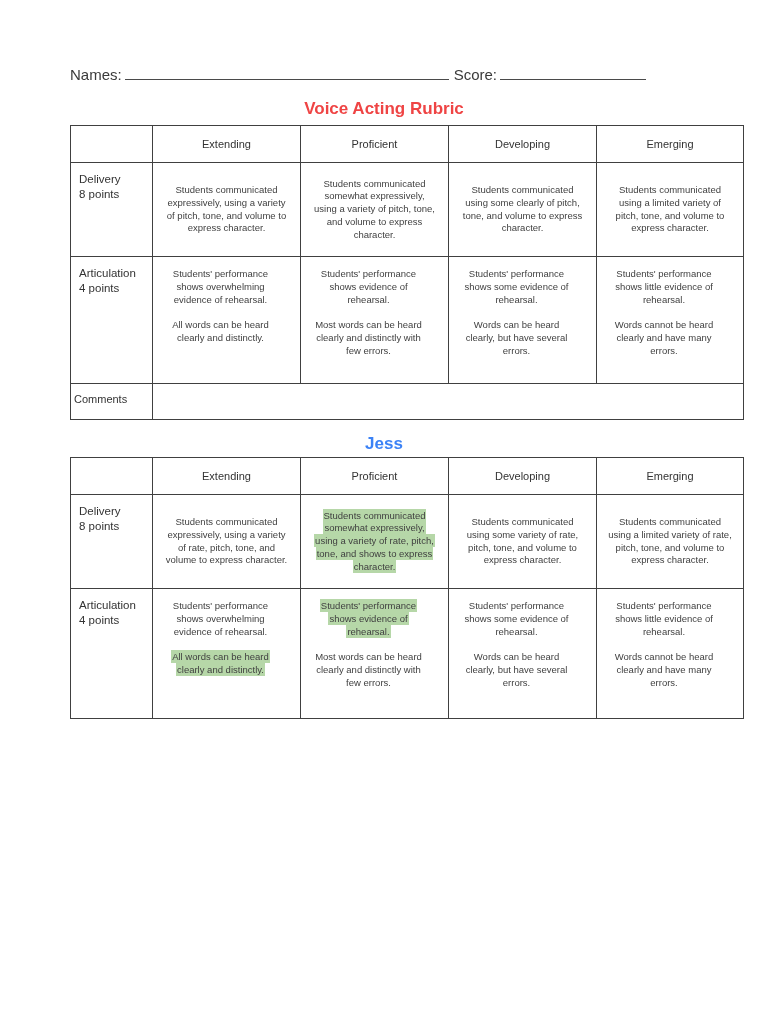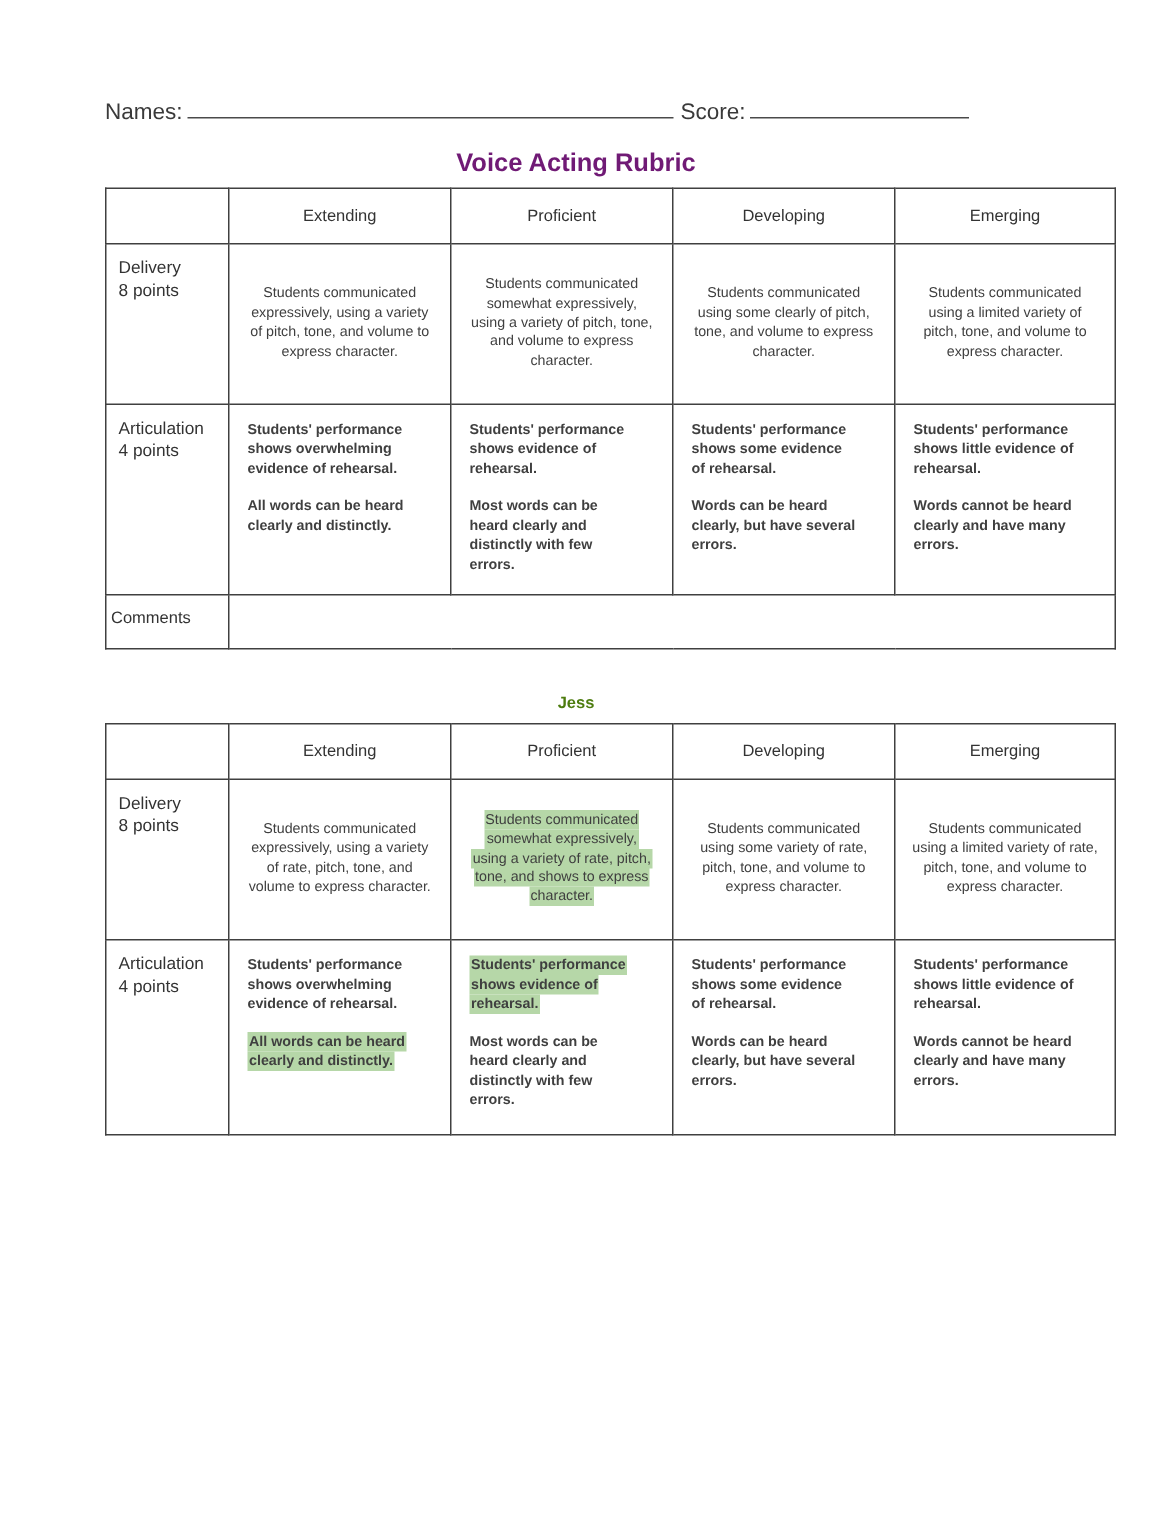--- a/index.html
+++ b/index.html
@@ -28,33 +28,33 @@
   .blank-line.names { width: 324px; margin-left: 3px; }
   .blank-line.score { width: 146px; margin-left: 3px; }
   .score-label { margin-left: 5px; }
 
   
   .doc-title {
     width: 768px;
     text-align: center;
     font-size: 17px;
     font-weight: bold;
-    color: #701a75;
+    color: #ef4444;
     line-height: 22px;
   }
   .title-1 { margin-top: 15px; }
   .title-2 { margin-top: 270px; }
   .doc-subtitle {
     width: 768px;
     text-align: center;
-    font-size: 11px;
+    font-size: 17px;
     font-weight: bold;
-    color: #4d7c0f;
+    color: #3b82f6;
     line-height: 18px;
-    margin-top: 27px;
+    margin-top: 15px;
   }
 
   
   table.rubric {
     border-collapse: collapse;
     table-layout: fixed;
     width: 673px;
     margin-left: 70px;
   }
   .table-1 { margin-top: 5px; }
@@ -72,39 +72,38 @@
   }
   th.row-label {
     font-size: 11.5px;
     line-height: 15px;
     color: #333333;
     text-align: left;
     vertical-align: top;
     padding: 9px 2px 0 8px;
     white-space: pre-line;
   }
-  tr.delivery-row { height: 107px; }
+  tr.delivery-row { height: 94px; }
   tr.artic-row { height: 127px; }
   tr.artic-row-2 { height: 130px; }
   tr.comments-row { height: 36px; }
   td.cell {
     font-size: 9.5px;
     line-height: 12.8px;
     color: #3f3f3f;
   }
   tr.delivery-row td.cell {
     text-align: center;
     vertical-align: middle;
     padding: 4px 11px;
   }
   tr.artic-row td.cell, tr.artic-row-2 td.cell {
-    text-align: left;
+    text-align: center;
     vertical-align: top;
     padding: 11px 24px 4px 12px;
-    font-weight: bold;
   }
   .para + .para { margin-top: 13px; }
   .hl {
     background-color: var(--hl, #b6d7a8);
     padding: 1px 1px;
     -webkit-box-decoration-break: clone;
     box-decoration-break: clone;
   }
   th.comments-label {
     font-size: 11px;

